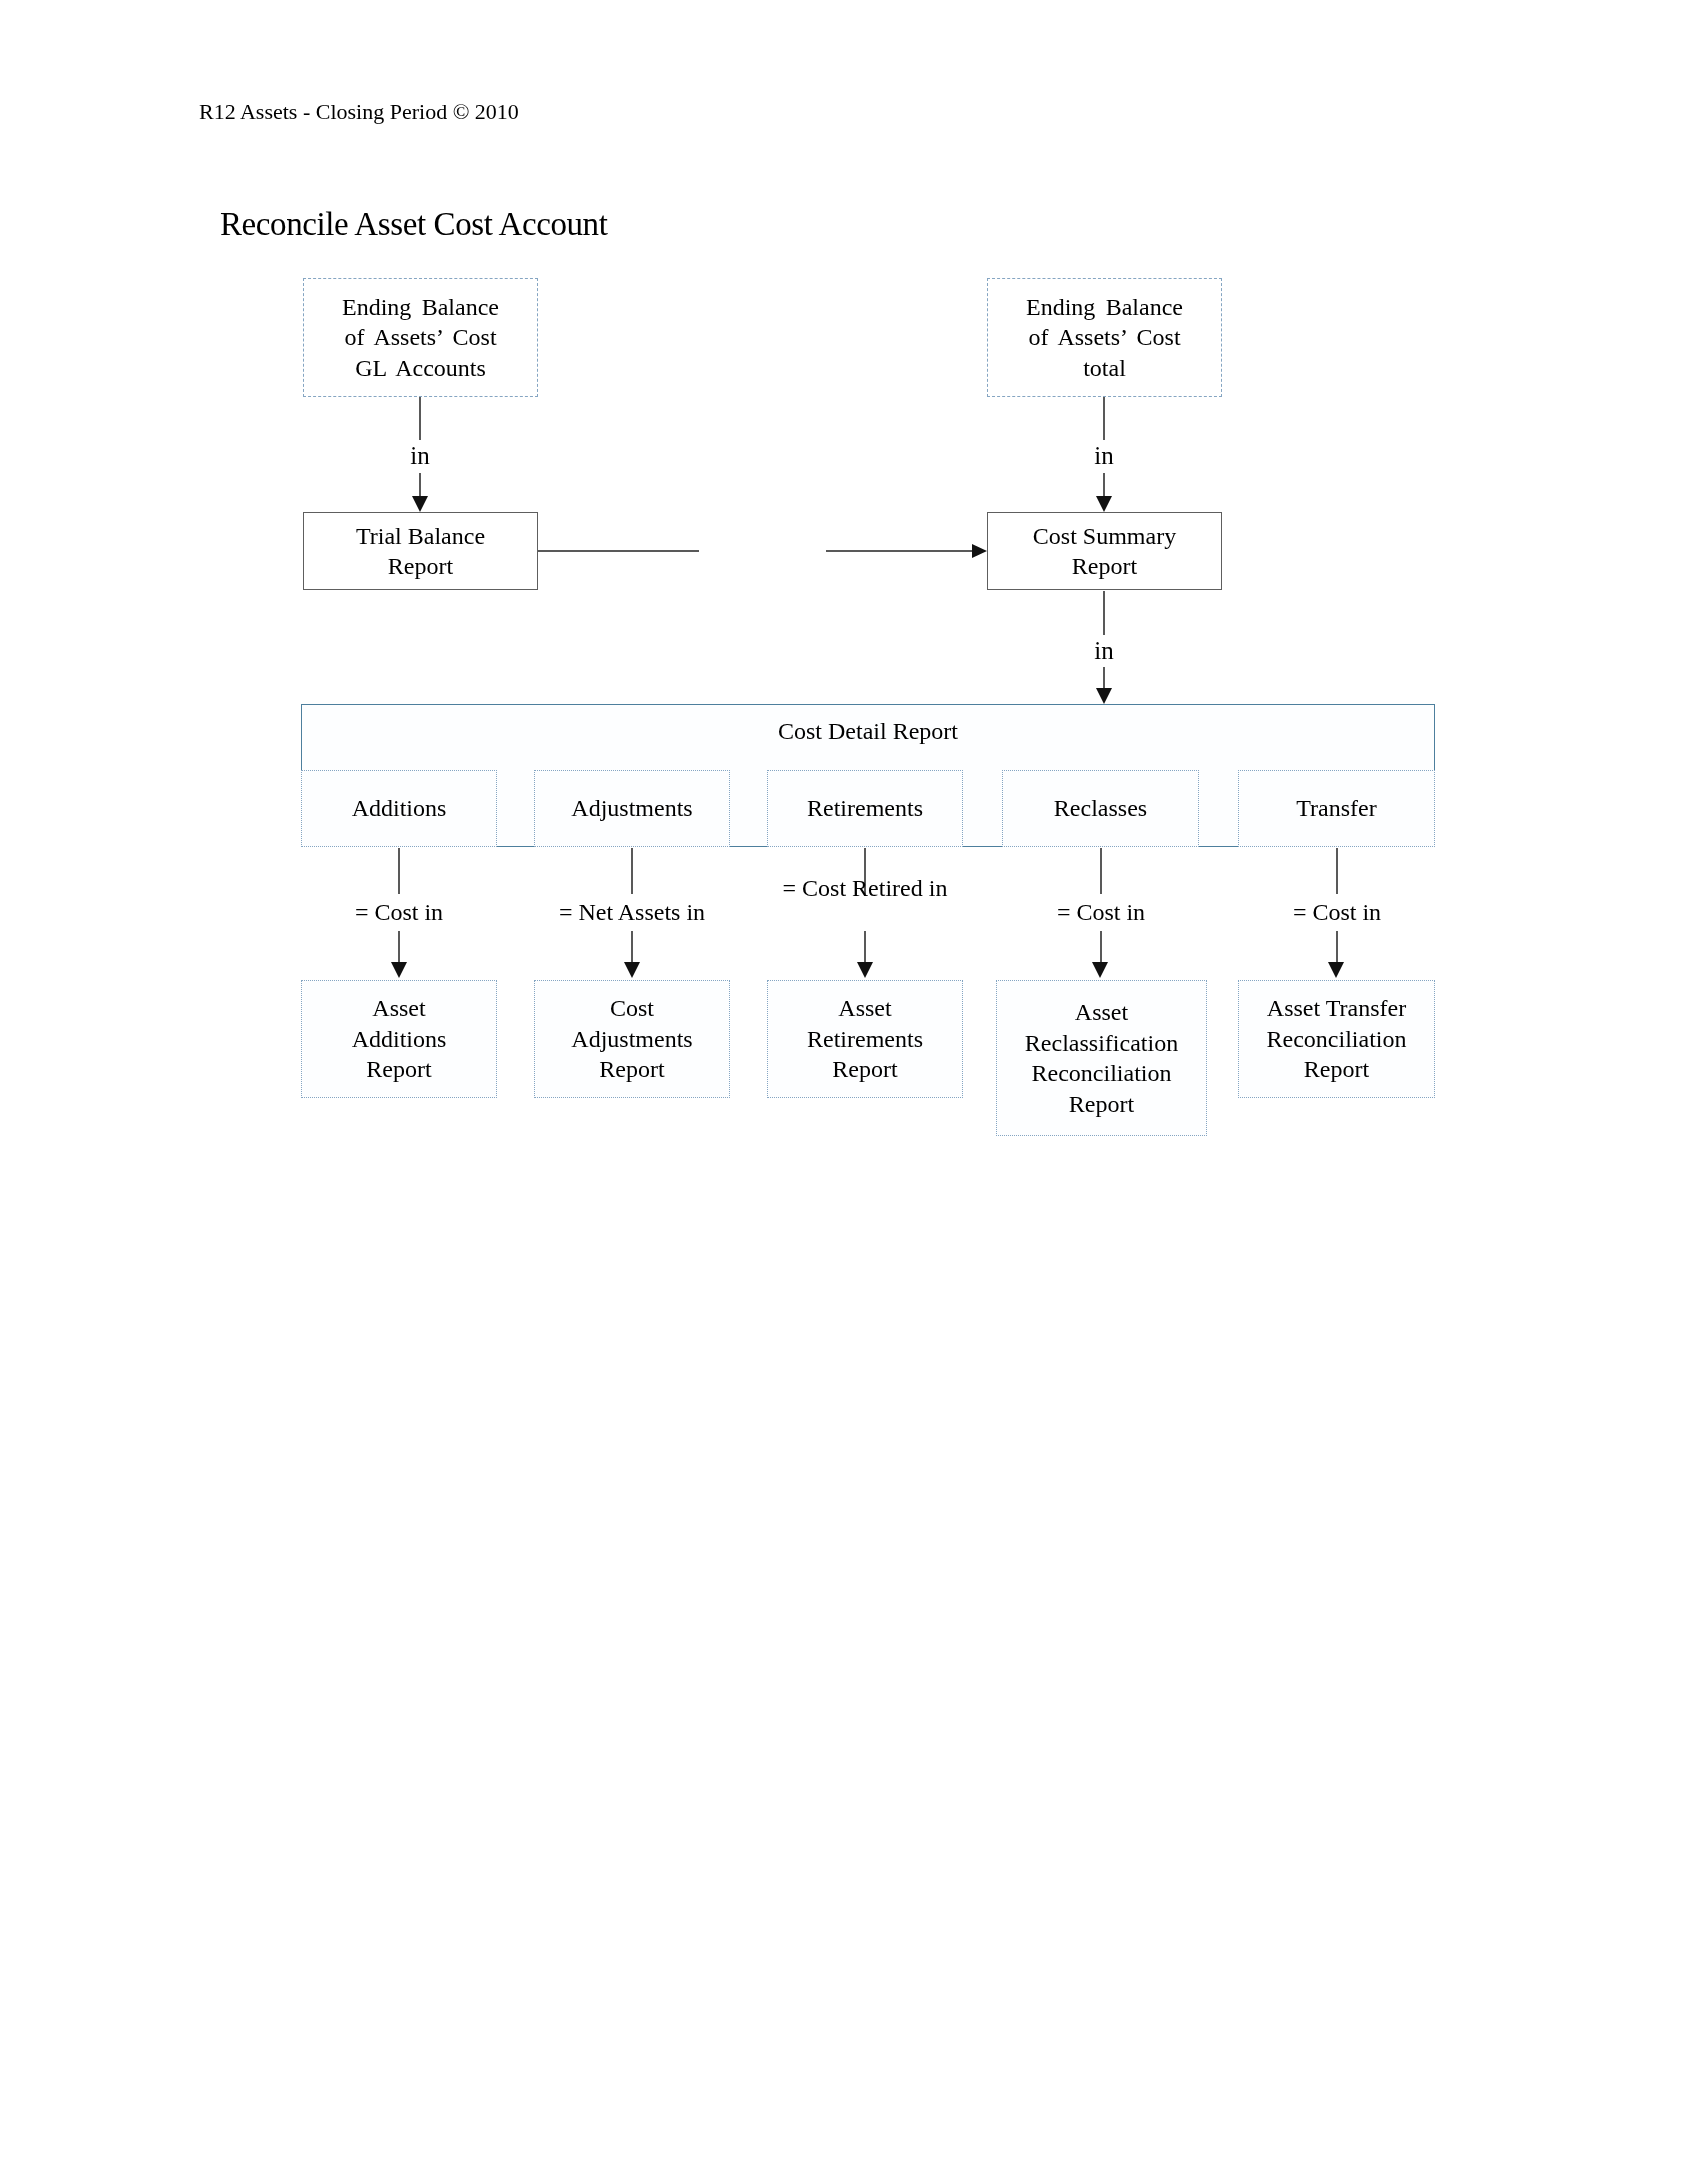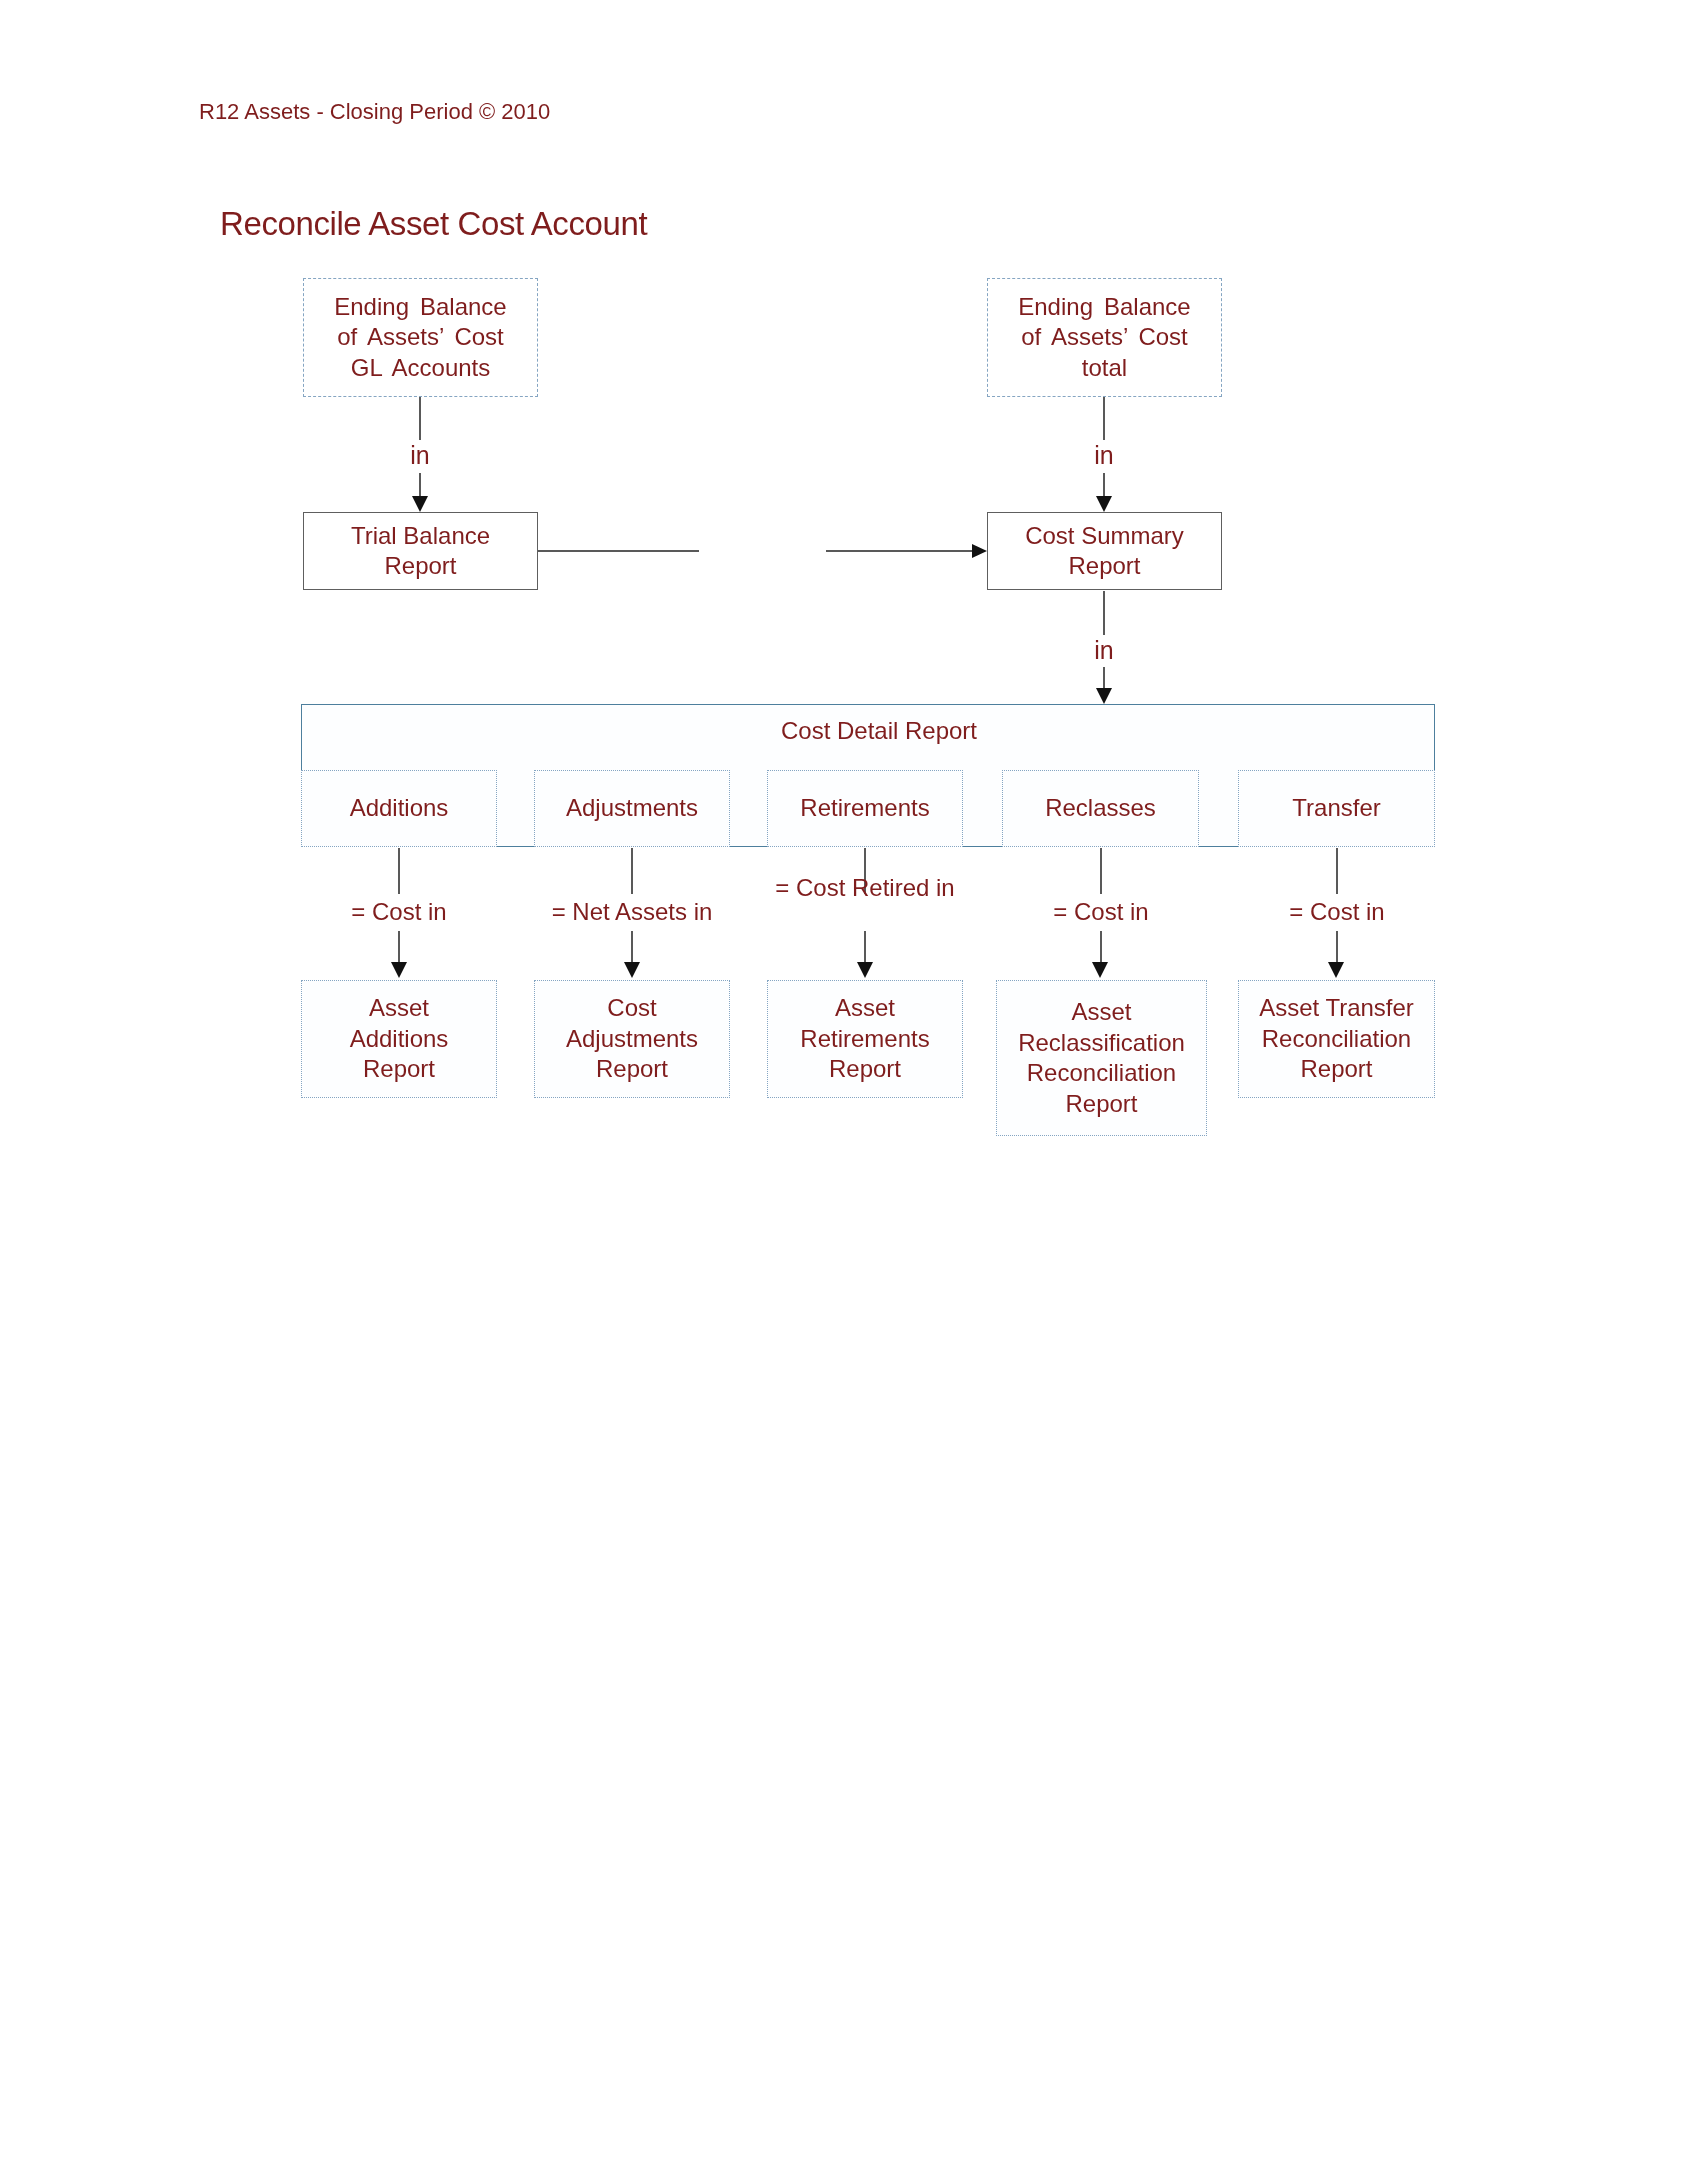--- a/index.html
+++ b/index.html
@@ -5,21 +5,21 @@
   :root{
     --dashed:#85a5c2;
     --outer:#4d7f9d;
     --solid:#5e5e5e;
     --line:#595959;
     --arrow:#111111;
   }
   html,body{margin:0;padding:0;background:#ffffff;}
   .page{
     position:relative;width:1687px;height:1859px;background:#ffffff;
-    font-family:Liberation Sans, sans-serif;color:#7f1d1d;
+    font-family:Liberation Serif, serif;color:#000000;
     overflow:hidden;
   }
   .hdr{position:absolute;left:199px;top:97px;font-size:22px;line-height:30px;}
   .ttl{position:absolute;left:220px;top:204px;font-size:33px;line-height:40px;font-weight:500;margin:0;letter-spacing:-0.4px;}
   .ftr{position:absolute;left:471px;top:2051px;width:824px;text-align:center;font-size:23px;line-height:30px;}
   .node{
     position:absolute;box-sizing:border-box;display:flex;align-items:center;justify-content:center;
     text-align:center;background:#ffffff;font-size:24px;line-height:30.5px;
   }
   .node span{white-space:pre-line;display:block;}
@@ -27,21 +27,21 @@
   .dotted{border:1.6px dotted var(--dashed);background:#fdfeff;}
   .solid{border:1.6px solid var(--solid);}
   .outer{position:absolute;box-sizing:border-box;border:1.6px solid var(--outer);background:#fdfeff;}
   .wspace{word-spacing:0.18em;}
   .vline{position:absolute;width:1.6px;background:var(--line);}
   .hline{position:absolute;height:1.6px;background:var(--line);}
   .arrow-d{position:absolute;width:0;height:0;border-left:8.2px solid transparent;border-right:8.2px solid transparent;border-top:16.5px solid var(--arrow);}
   .arrow-r{position:absolute;width:0;height:0;border-top:7.4px solid transparent;border-bottom:7.4px solid transparent;border-left:15px solid var(--arrow);}
   .lbl{position:absolute;text-align:center;font-size:25px;line-height:31px;}
   .rel{position:absolute;text-align:center;font-size:24px;line-height:30.5px;}
-  .detail-title{position:absolute;left:301px;top:716px;width:1134px;text-align:center;font-size:24px;line-height:30.5px;padding-left:11px;}
+  .detail-title{position:absolute;left:301px;top:716px;width:1134px;text-align:center;font-size:24px;line-height:30.5px;}
 </style>
 </head>
 <body>
 
 <div class="page">
 
   <div class="hdr">R12 Assets - Closing Period © 2010</div>
   <h1 class="ttl">Reconcile Asset Cost Account</h1>
 
   <div class="node dashed wspace" style="left:303px;top:278px;width:235px;height:119px;">

